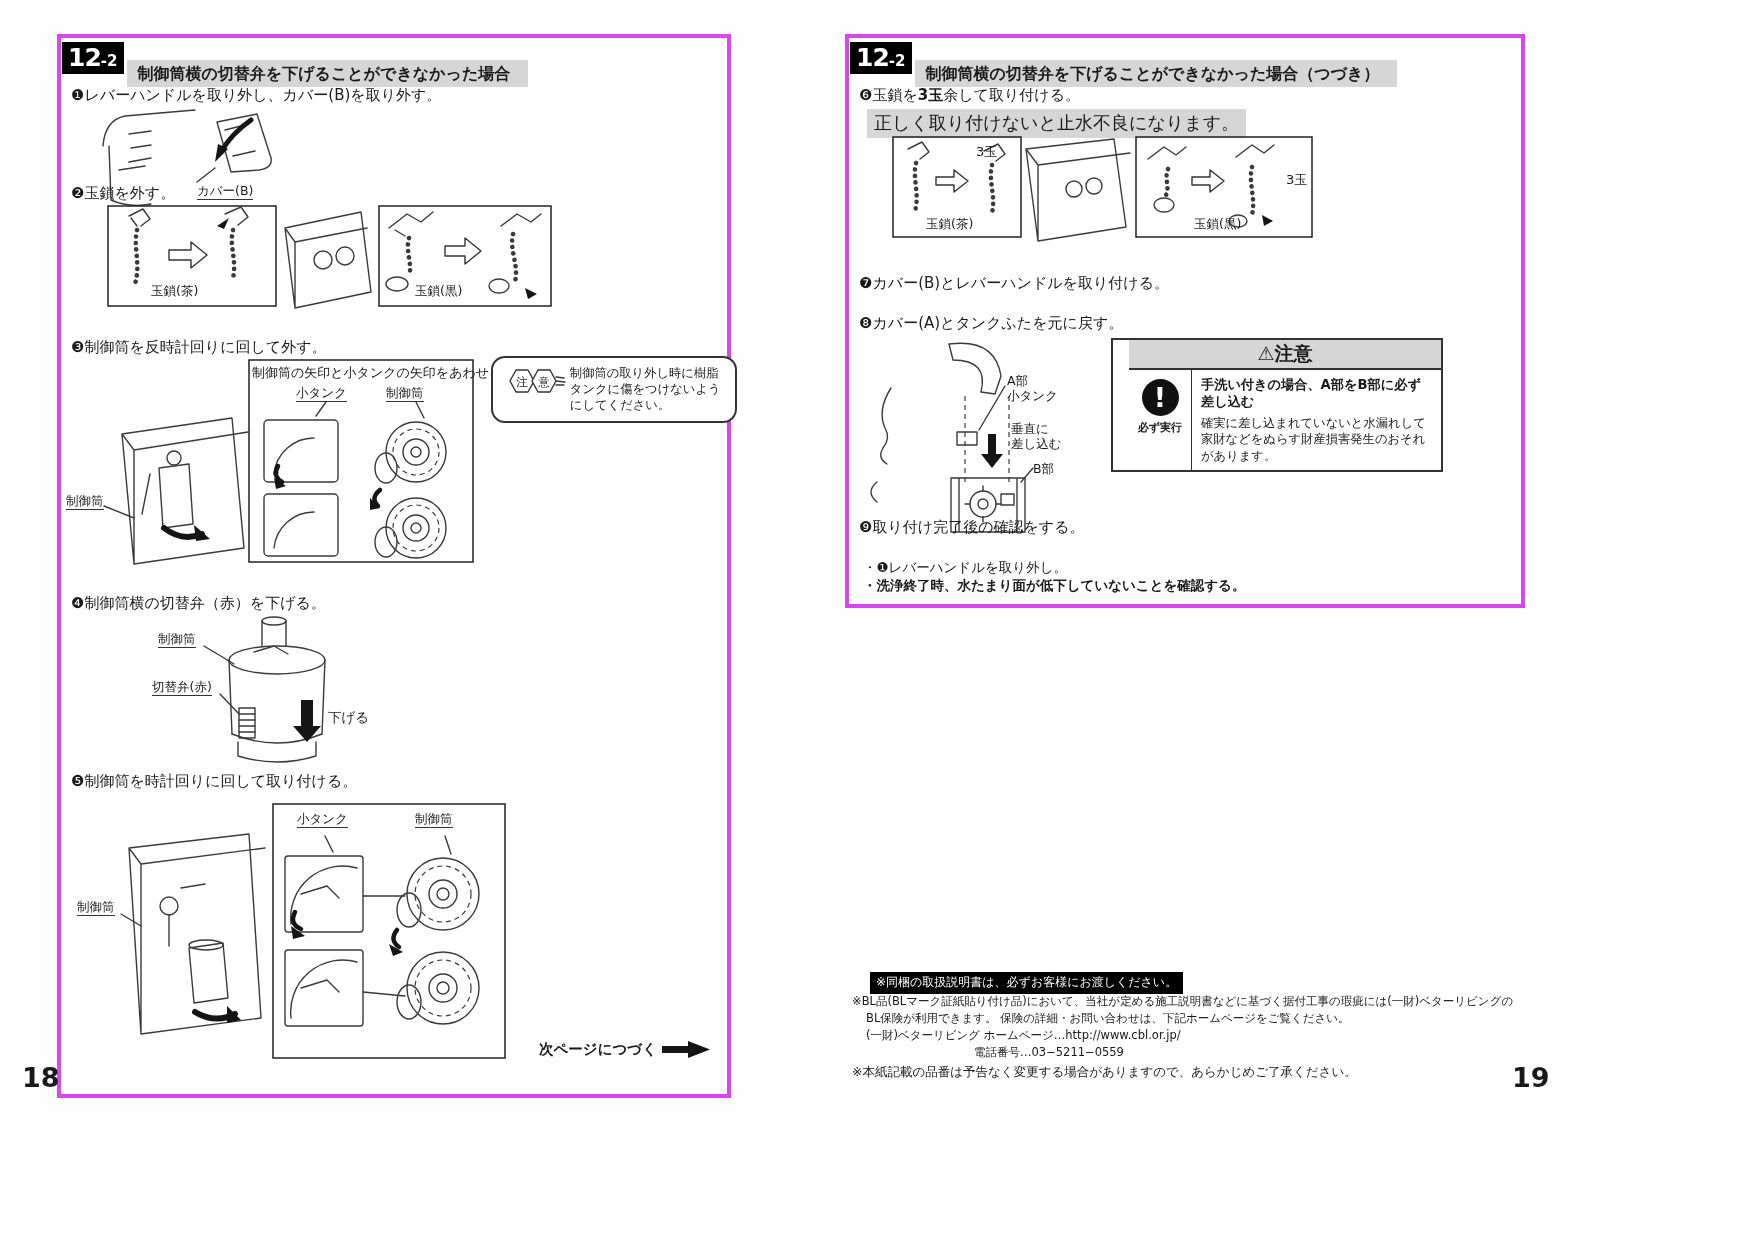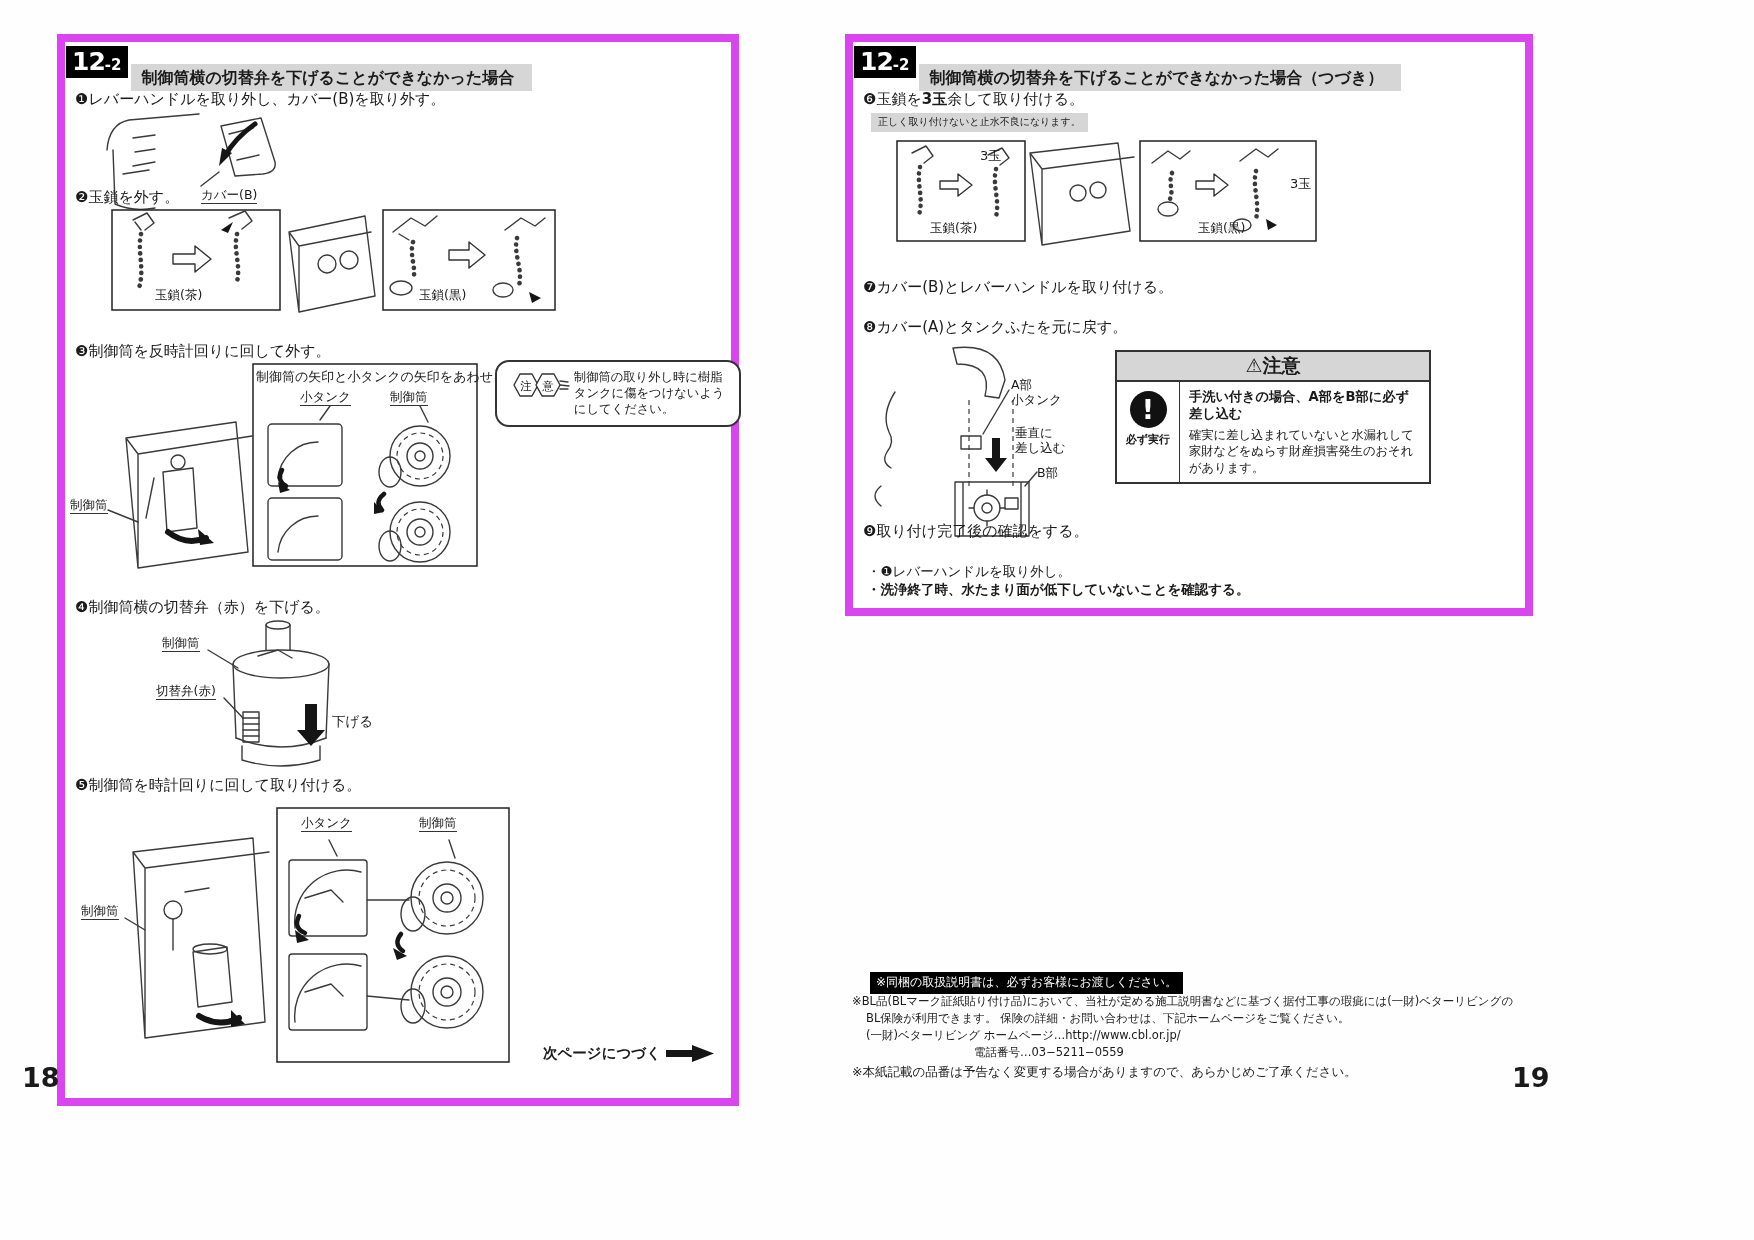--- a/index.html
+++ b/index.html
@@ -1,29 +1,29 @@
 <!DOCTYPE html>
 <html><head>
 <meta charset="utf-8">
 <style>
   html,body { margin:0; padding:0; background:#ffffff; }
   .canvas { position:relative; width:1754px; height:1240px; background:#fefefe;
             font-family:"DejaVu Sans","Liberation Sans",sans-serif; color:#1a1a1a; overflow:hidden; }
-  .pagebox { position:absolute; border:8px solid #d946ef; background:#fff; }
+  .pagebox { position:absolute; border:4px solid #d946ef; background:#fff; }
   .abs { position:absolute; }
   .step { position:absolute; font-size:15px; white-space:nowrap; line-height:1.2; }
   .lbl { position:absolute; font-size:12.5px; white-space:nowrap; line-height:1.1; }
   .u { border-bottom:1.2px solid #333; padding-bottom:1px; }
   .bold { font-weight:bold; }
   .sec-head { position:absolute; display:flex; align-items:flex-start; }
   .sec-num { background:#000; color:#fff; font-weight:bold; padding:3px 7px 4px 6px; line-height:1; display:flex; align-items:baseline; }
   .sec-num .big { font-size:25px; letter-spacing:-1px; }
   .sec-num .small { font-size:15px; }
   .sec-title { background:#d6d6d6; font-weight:bold; font-size:16px; padding:4px 18px 4px 10px; margin-left:3px; margin-top:18px; line-height:1.2; white-space:nowrap; }
-  .warnbox { position:absolute; background:#d6d6d6; font-size:10px; padding:2px 7px 3px; white-space:nowrap; }
+  .warnbox { position:absolute; background:#d6d6d6; font-size:18px; padding:2px 7px 3px; white-space:nowrap; }
   .note-bubble { position:absolute; border:2px solid #333; border-radius:14px; display:flex; align-items:flex-start; gap:4px; padding:7px 8px; background:#fff; }
   .note-text { font-size:12.3px; line-height:1.32; width:160px; }
   .caution { position:absolute; border:2.5px solid #333; background:#fff; }
   .caution-head { background:#d6d6d6; text-align:center; font-weight:bold; font-size:19px; padding:2px 0 3px; border-bottom:2px solid #333; line-height:1.2; }
   .caution-body { display:flex; }
   .c-left { width:62px; border-right:1.5px solid #333; display:flex; flex-direction:column; align-items:center; padding:9px 0 6px; gap:4px; }
   .c-icon { width:37px; height:37px; border-radius:50%; background:#111; color:#fff; font-weight:bold; font-size:27px; display:flex; align-items:center; justify-content:center; }
   .c-must { font-size:11px; font-weight:bold; }
   .c-right { flex:1; padding:6px 8px 6px 9px; }
   .c-bold { font-weight:bold; font-size:13.2px; line-height:1.3; margin-bottom:5px; }
@@ -283,21 +283,21 @@
         <rect class="ln" x="140" y="158" width="13" height="11"></rect>
         <path class="ln" d="M172,132 L160,146"></path>
       </svg>
       <span class="lbl" style="left:146px; top:38px;">A部</span>
       <span class="lbl" style="left:146px; top:53px;">小タンク</span>
       <span class="lbl" style="left:150px; top:86px;">垂直に</span>
       <span class="lbl" style="left:150px; top:101px;">差し込む</span>
       <span class="lbl" style="left:172px; top:126px;">B部</span>
     </div>
 
-    <div class="caution" style="left:262px; top:308px; width:312px;">
+    <div class="caution" style="left:262px; top:300px; width:312px;padding-left:16px;">
       <div class="caution-head">
         <span>⚠</span><span>注意</span>
       </div>
       <div class="caution-body">
         <div class="c-left">
           <div class="c-icon">!</div>
           <div class="c-must">必ず実行</div>
         </div>
         <div class="c-right">
           <div class="c-bold">手洗い付きの場合、A部をB部に必ず差し込む</div>

